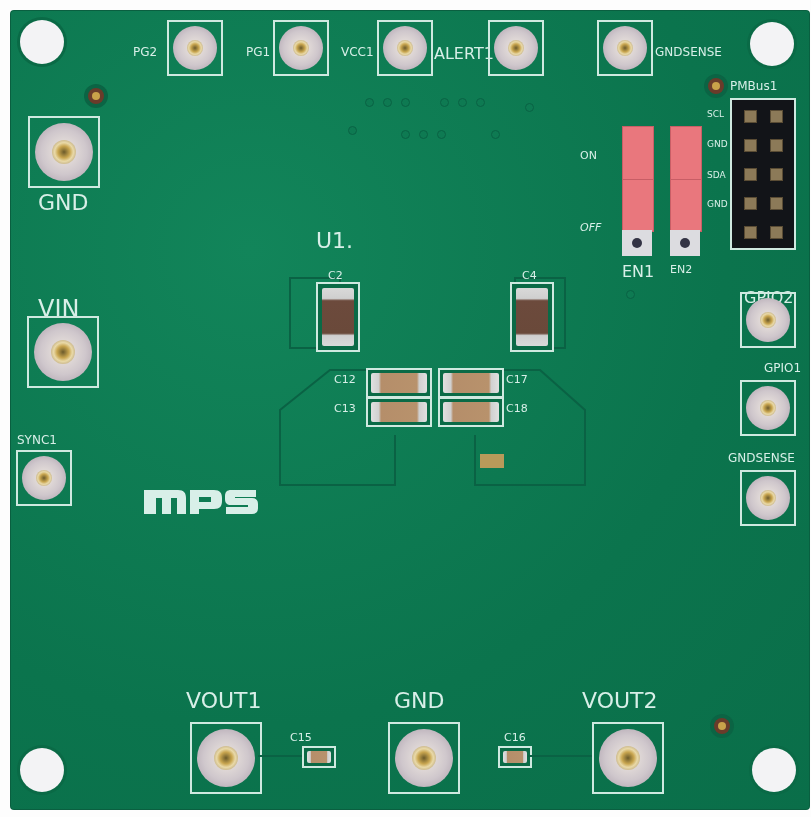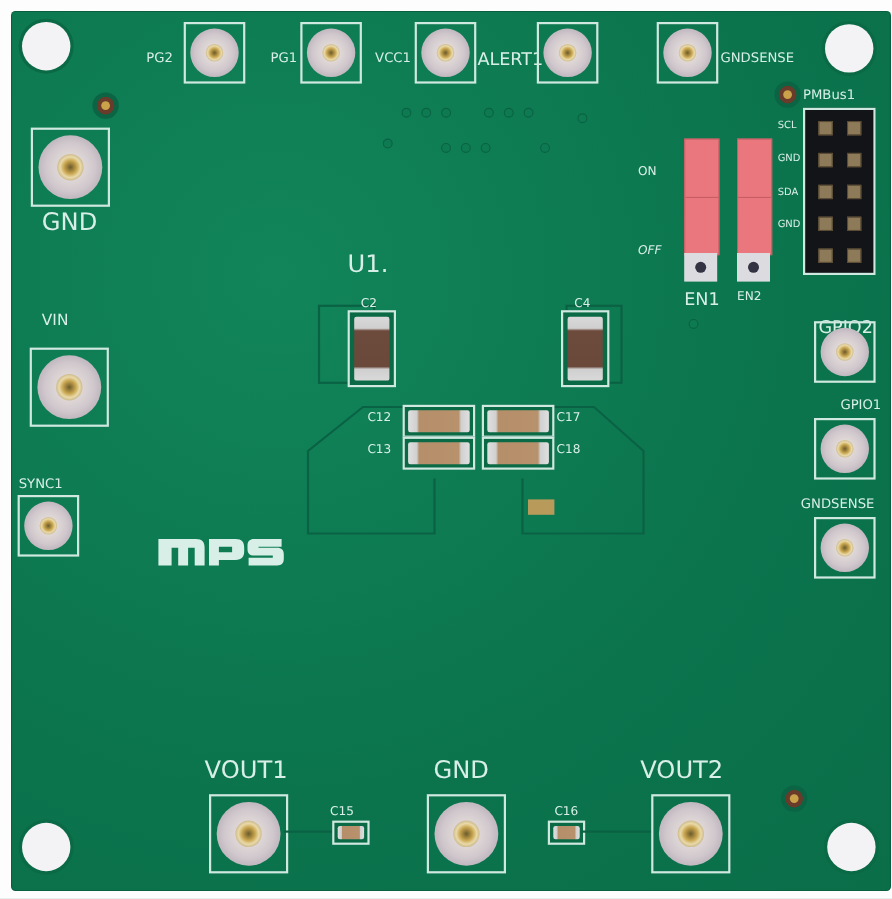--- a/index.html
+++ b/index.html
@@ -89,21 +89,21 @@
   </div>
   <div class="silk" style="left:645px;top:36px;font-size:12px;">GNDSENSE</div>
 
   <div class="tp-box" style="left:18px;top:106px;width:68px;height:68px;">
     <div class="tp" style="left:5px;top:5px;width:58px;height:58px;">
         <div class="pin" style="width:24px;height:24px;"></div>
       </div>
   </div>
   <div class="silk" style="left:28px;top:182px;font-size:22px;">GND</div>
 
-  <div class="silk" style="left:28px;top:274px;font-size:14px;text-align:right;">VIN</div>
+  <div class="silk" style="left:28px;top:287px;font-size:24px;text-align:right;">VIN</div>
   <div class="tp-box" style="left:17px;top:306px;width:68px;height:68px;">
     <div class="tp" style="left:5px;top:5px;width:58px;height:58px;">
         <div class="pin" style="width:24px;height:24px;"></div>
       </div>
   </div>
 
   <div class="silk" style="left:7px;top:424px;font-size:12px;">SYNC1</div>
   <div class="tp-box" style="left:6px;top:440px;width:52px;height:52px;">
     <div class="tp" style="left:4px;top:4px;width:44px;height:44px;">
         <div class="pin" style="width:16px;height:16px;"></div>
@@ -203,21 +203,21 @@
     <path d="M84 6h30v7H93v1h17c4 0 6 2 6 6v4c0 4-2 6-6 6H84v-7h22v-2H89c-4 0-6-2-6-6v-3c0-4 2-6 6-6z" fill="#d8efe8"></path>
   </svg>
 
   <div class="silk" style="left:176px;top:680px;font-size:22px;">VOUT1</div>
   <div class="tp-box" style="left:180px;top:712px;width:68px;height:68px;">
     <div class="tp" style="left:5px;top:5px;width:58px;height:58px;">
         <div class="pin" style="width:24px;height:24px;"></div>
       </div>
   </div>
   <div style="position:absolute;left:248px;top:745px;width:44px;height:2px;background:#0a6244;"></div>
-  <div class="silk" style="left:290px;top:722px;font-size:11px;">C15</div>
+  <div class="silk" style="left:280px;top:722px;font-size:11px;">C15</div>
   <div class="cap-box" style="left:292px;top:736px;width:30px;height:18px;">
     <div class="cap-h" style="left:3px;top:3px;width:24px;height:12px;"></div>
   </div>
 
   <div class="silk" style="left:384px;top:680px;font-size:22px;">GND</div>
   <div class="tp-box" style="left:378px;top:712px;width:68px;height:68px;">
     <div class="tp" style="left:5px;top:5px;width:58px;height:58px;">
         <div class="pin" style="width:24px;height:24px;"></div>
       </div>
   </div>

